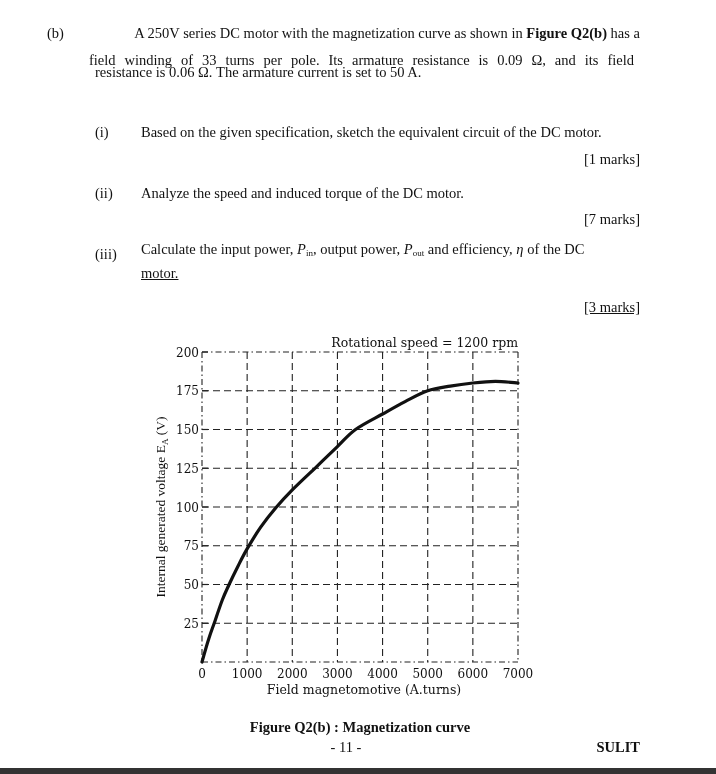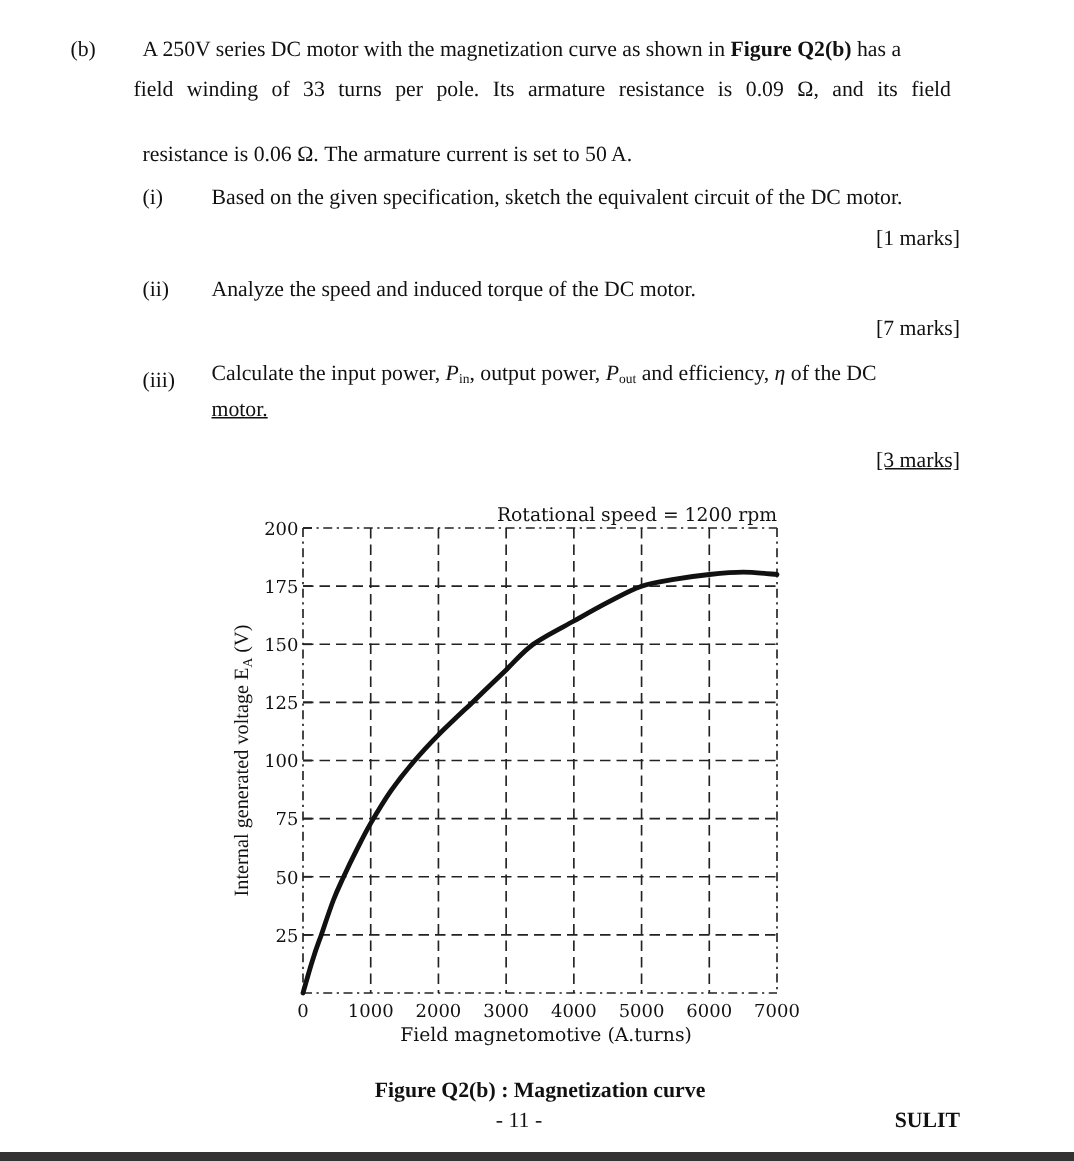--- a/index.html
+++ b/index.html
@@ -14,25 +14,25 @@
   .just { text-align: justify; text-align-last: justify; white-space: normal; }
   sub.s { font-size: 9px; vertical-align: -2px; font-style: normal; }
   .it { font-style: italic; }
   #chart { position: absolute; left: 0; top: 0; }
   .bottom-bar { position: absolute; left: 0; top: 768px; width: 716px; height: 6px; background: #333; }
 </style>
 </head>
 <body>
 
 <div class="abs t" style="left:47px; top:24px;">(b)</div>
-<div class="abs t" style="left:95px; top:24px; width:545px;">
+<div class="abs t" style="left:95px; top:24px; width:545px;text-align:right;">
   <span>A 250V series DC motor with the magnetization curve as shown in </span><span class="b">Figure Q2(b)</span><span> has a</span>
 </div>
 <div class="abs t just" style="left:89px; top:51px; width:545px;">field winding of 33 turns per pole. Its armature resistance is 0.09 Ω, and its field</div>
-<div class="abs t" style="left:95px; top:94px;">resistance is 0.06 Ω. The armature current is set to 50 A.</div>
+<div class="abs t" style="left:95px; top:63px;">resistance is 0.06 Ω. The armature current is set to 50 A.</div>
 
 <div class="abs t" style="left:95px; top:123px;">(i)</div>
 <div class="abs t" style="left:141px; top:123px;">Based on the given specification, sketch the equivalent circuit of the DC motor.</div>
 <div class="abs t right" style="left:540px; top:150px; width:100px;">[1 marks]</div>
 
 <div class="abs t" style="left:95px; top:184px;">(ii)</div>
 <div class="abs t" style="left:141px; top:184px;">Analyze the speed and induced torque of the DC motor.</div>
 <div class="abs t right" style="left:540px; top:210px; width:100px;">[7 marks]</div>
 
 <div class="abs t" style="left:95px; top:245px;">(iii)</div>

